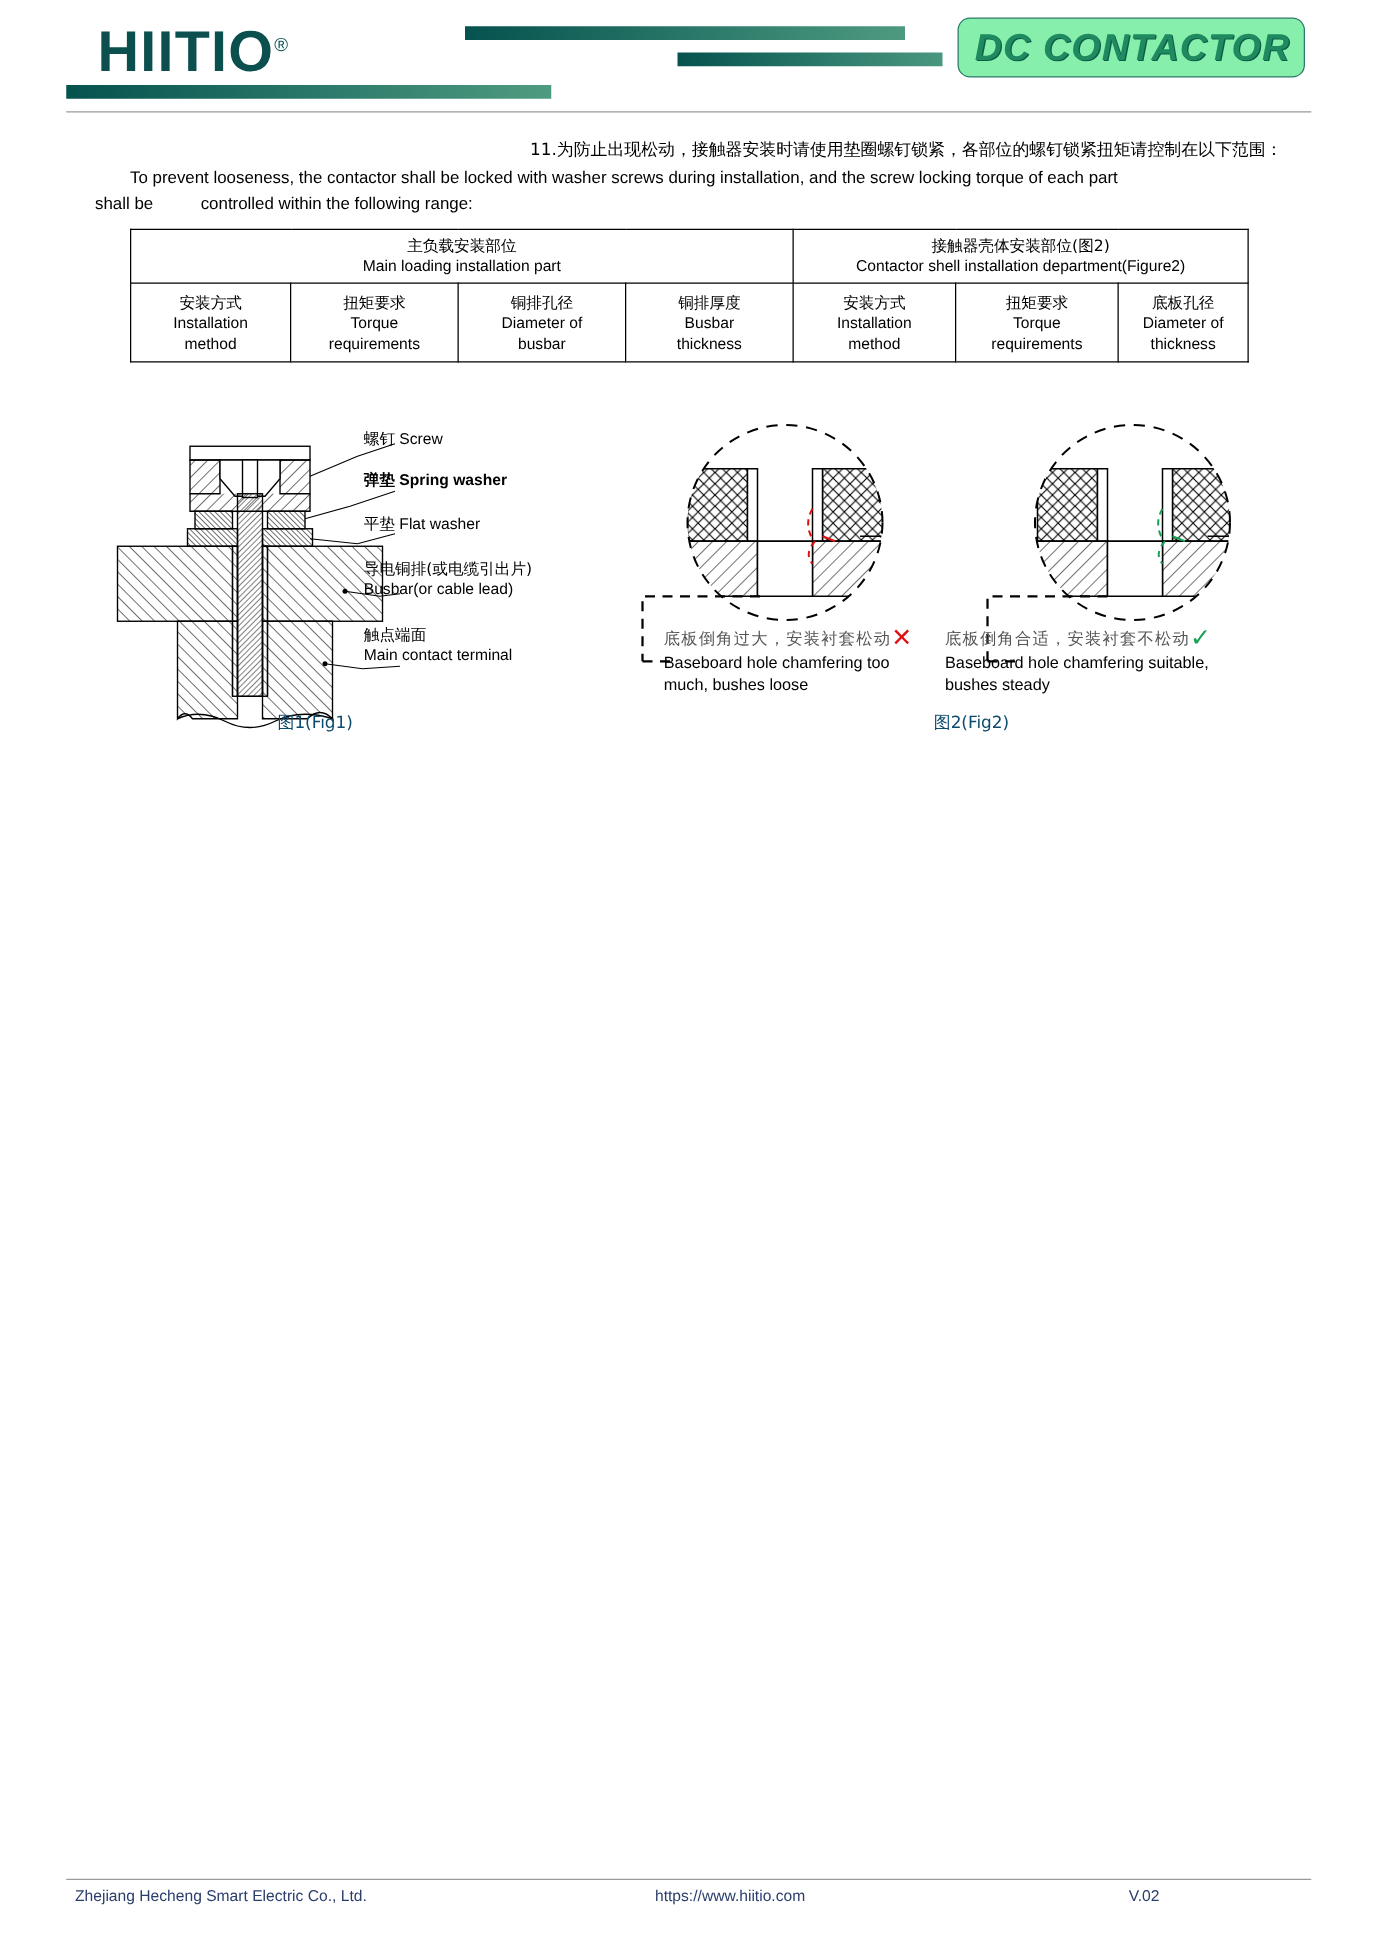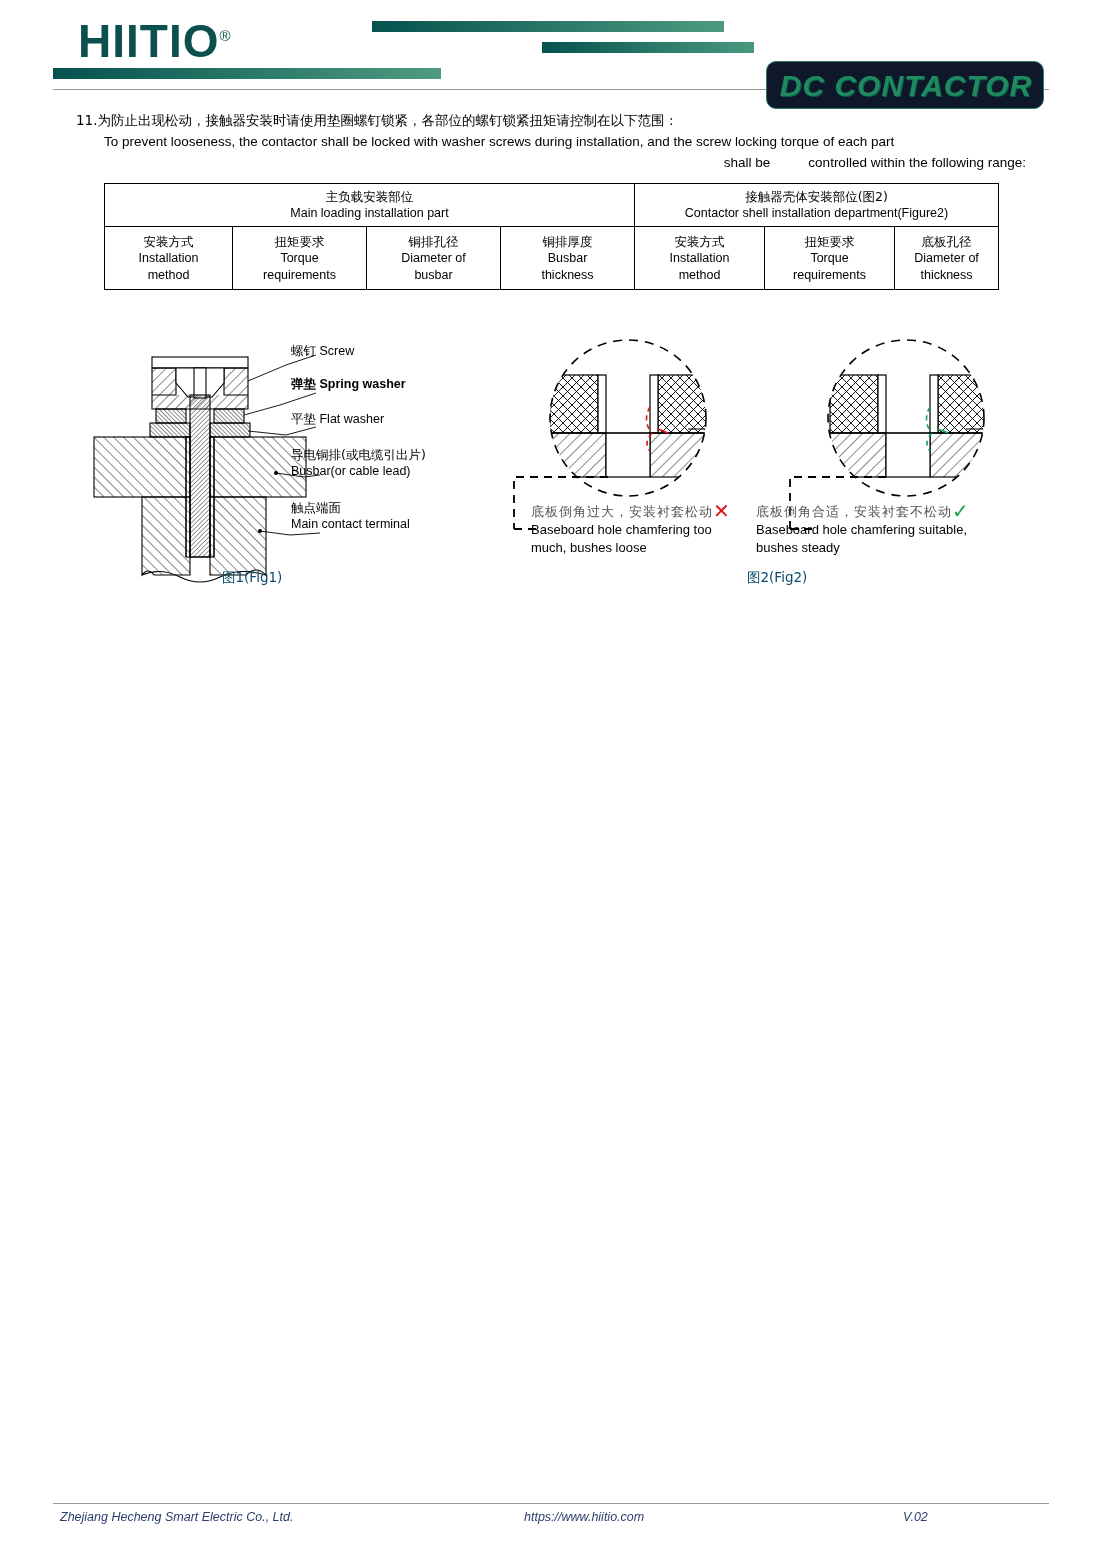--- a/index.html
+++ b/index.html
@@ -63,23 +63,22 @@
     left: 53px; top: 89px;
     width: 996px; height: 1px;
     background: #9a9a9a;
   }
   .badge {
     position: absolute;
     left: 766px; top: 14px;
     width: 278px; height: 48px;
     border: 1.6px solid #2c7a6a;
     border-radius: 10px;
-    background: #0f172a;
+    background: #86efac;
     box-sizing: border-box;
-    margin-top: 47px;
   }
   .badge-text {
     position: absolute;
     left: 0; top: 0;
     width: 278px; height: 48px;
     line-height: 48px;
     text-align: center;
     font-size: 30px;
     font-weight: 700;
     font-style: italic;
@@ -92,23 +91,23 @@
   
   .para {
     position: absolute;
     left: 76px;
     top: 110px;
     width: 950px;
     font-size: 13.5px;
     line-height: 21px;
     color: #000;
   }
-  .para .l1 { display: block; }
+  .para .l1 { display: block; text-align: right; }
   .para .l2 { display: block; text-indent: 28px; }
-  .para .l3 { display: block; text-align: right; }
+  .para .l3 { display: block; }
   .para .l3 .gap { display: inline-block; width: 38px; }
 
   
   .tbl-wrap {
     position: absolute;
     left: 104px;
     top: 183px;
     width: 894px;
   }
   table.spec {
@@ -191,21 +190,20 @@
     width: 996px; height: 1px;
     background: #9a9a9a;
   }
   .footer {
     position: absolute;
     left: 0; top: 1510px;
     width: 1102px;
     height: 22px;
     font-size: 12.5px;
     color: #2a3d6b;
-    font-style: italic;
   }
   .footer .f-left  { position: absolute; left: 60px; top: 0; }
   .footer .f-mid   { position: absolute; left: 524px; top: 0; }
   .footer .f-right { position: absolute; left: 903px; top: 0; }
 </style>
 </head>
 <body>
 
 <div class="header">
   <div class="logo"><span>HIITIO</span><span class="reg">®</span></div>

